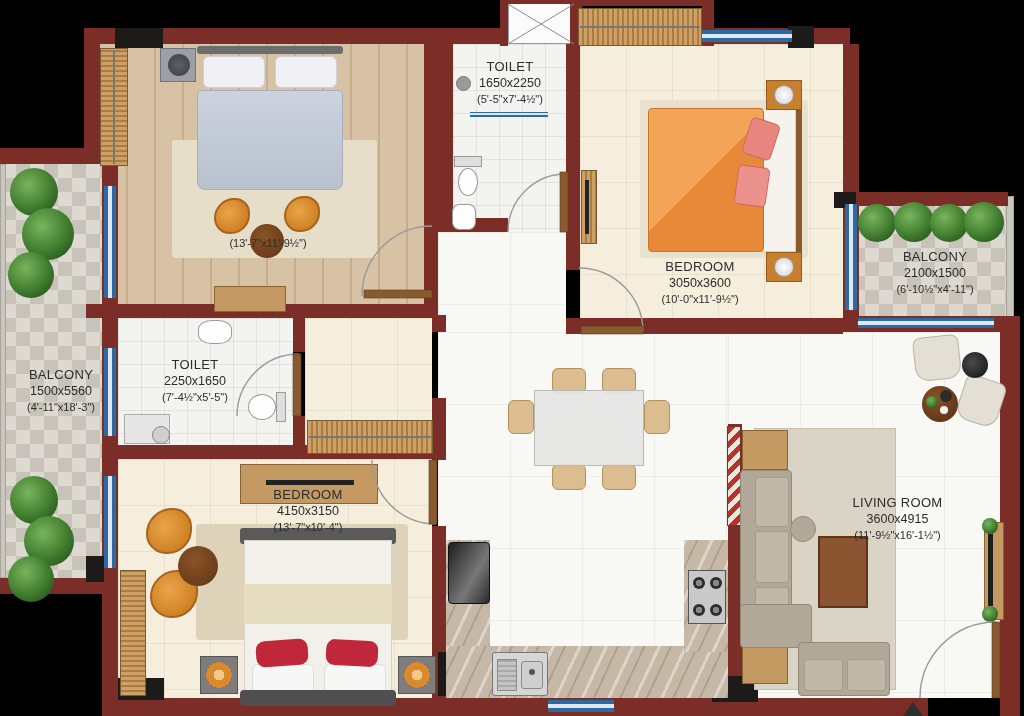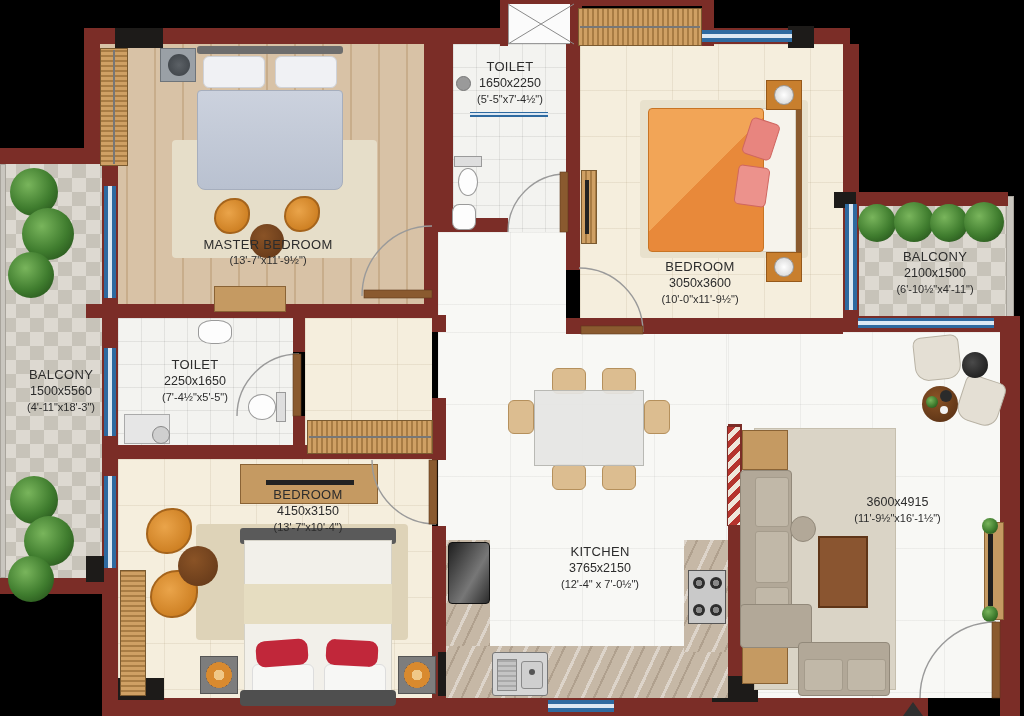--- a/index.html
+++ b/index.html
@@ -234,21 +234,20 @@
   <div class="abs plant" style="left:8px;top:252px;width:46px;height:46px;"></div>
   <div class="abs plant" style="left:10px;top:476px;width:48px;height:48px;"></div>
   <div class="abs plant" style="left:24px;top:516px;width:50px;height:50px;"></div>
   <div class="abs plant" style="left:8px;top:556px;width:46px;height:46px;"></div>
   <div class="abs plant" style="left:858px;top:204px;width:38px;height:38px;"></div>
   <div class="abs plant" style="left:894px;top:202px;width:40px;height:40px;"></div>
   <div class="abs plant" style="left:930px;top:204px;width:38px;height:38px;"></div>
   <div class="abs plant" style="left:964px;top:202px;width:40px;height:40px;"></div>
 
   <div class="abs lbl" style="left:178px;top:236px;width:180px;">
-    <div class="nm">MASTER BEDROOM</div>
     <div class="ft">(13'-7"x11'-9½")</div>
   </div>
   <div class="abs lbl" style="left:455px;top:58px;width:110px;">
     <div class="nm">TOILET</div>
     <div class="mm">1650x2250</div>
     <div class="ft">(5'-5"x7'-4½")</div>
   </div>
   <div class="abs lbl" style="left:630px;top:258px;width:140px;">
     <div class="nm">BEDROOM</div>
     <div class="mm">3050x3600</div>
@@ -267,26 +266,22 @@
   <div class="abs lbl" style="left:130px;top:356px;width:130px;">
     <div class="nm">TOILET</div>
     <div class="mm">2250x1650</div>
     <div class="ft">(7'-4½"x5'-5")</div>
   </div>
   <div class="abs lbl" style="left:228px;top:486px;width:160px;">
     <div class="nm">BEDROOM</div>
     <div class="mm">4150x3150</div>
     <div class="ft">(13'-7"x10'-4")</div>
   </div>
-  <div class="abs lbl" style="left:530px;top:543px;width:140px;">
-    <div class="nm">KITCHEN</div>
-    <div class="mm">3765x2150</div>
-    <div class="ft">(12'-4" x 7'-0½")</div>
-  </div>
   <div class="abs lbl" style="left:810px;top:494px;width:175px;">
+    <div class="nm">LIVING ROOM</div>
     <div class="mm">3600x4915</div>
     <div class="ft">(11'-9½"x16'-1½")</div>
   </div>
 
   <svg class="overlay" width="1024" height="716" viewBox="0 0 1024 716">
     <path d="M 432 226 A 70 70 0 0 0 362 296" fill="none" stroke="#9a9a9a" stroke-width="1.4"></path>
     <rect x="364" y="290" width="68" height="8" fill="#8a5a2f" stroke="#5f3a1c" stroke-width="0.6"></rect>
     <path d="M 566 174 A 58 58 0 0 0 508 232" fill="none" stroke="#9a9a9a" stroke-width="1.4"></path>
     <rect x="560" y="172" width="8" height="60" fill="#8a5a2f" stroke="#5f3a1c" stroke-width="0.6"></rect>
     <path d="M 579 268 A 64 64 0 0 1 643 332" fill="none" stroke="#9a9a9a" stroke-width="1.4"></path>

